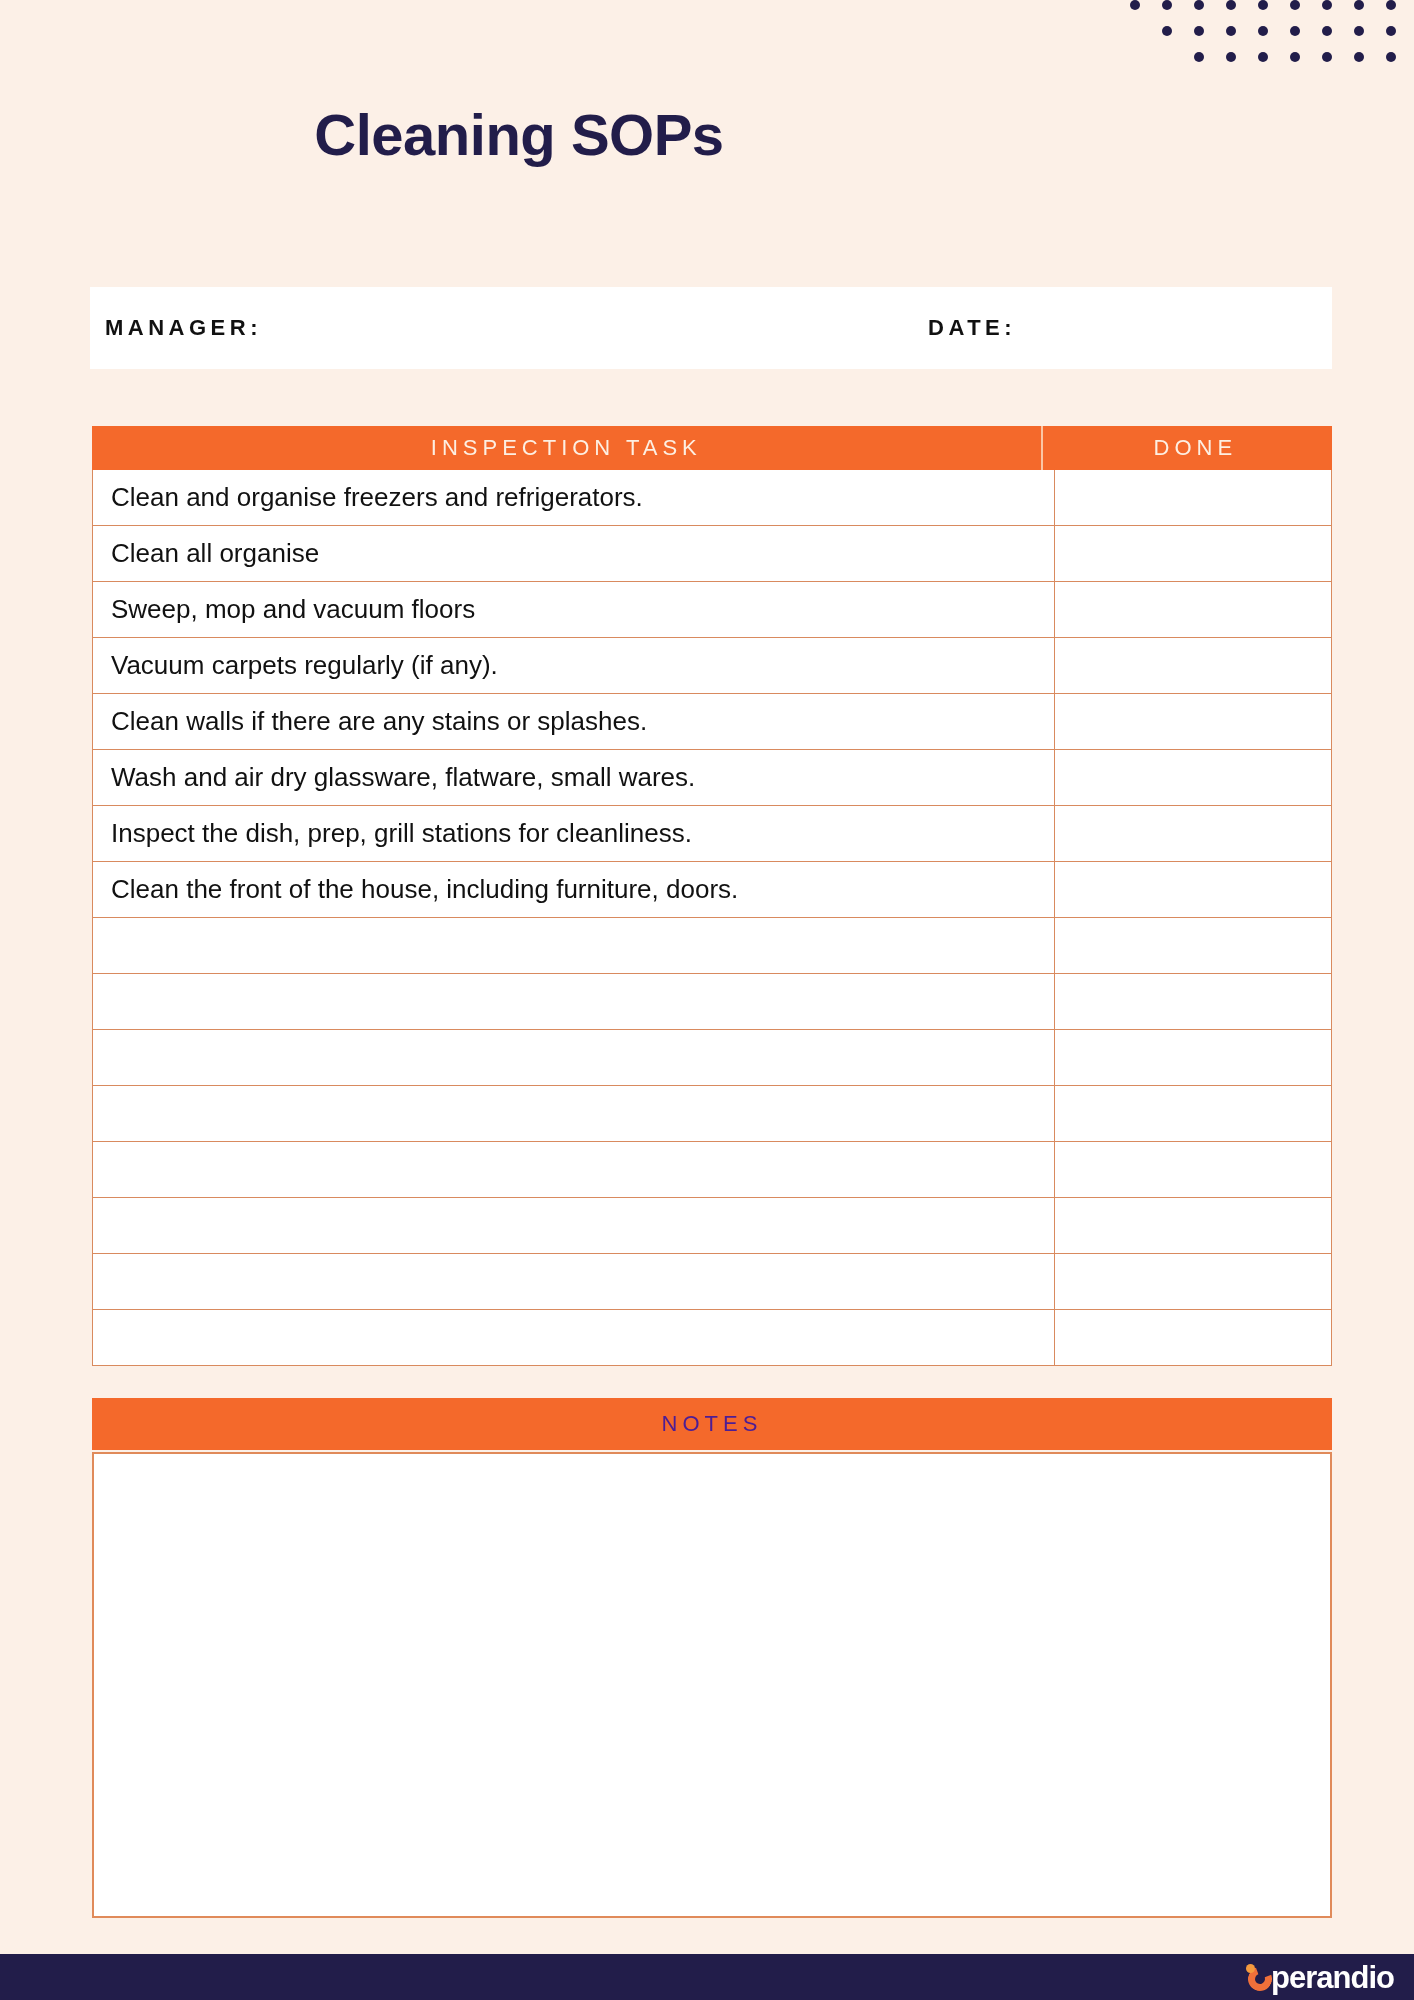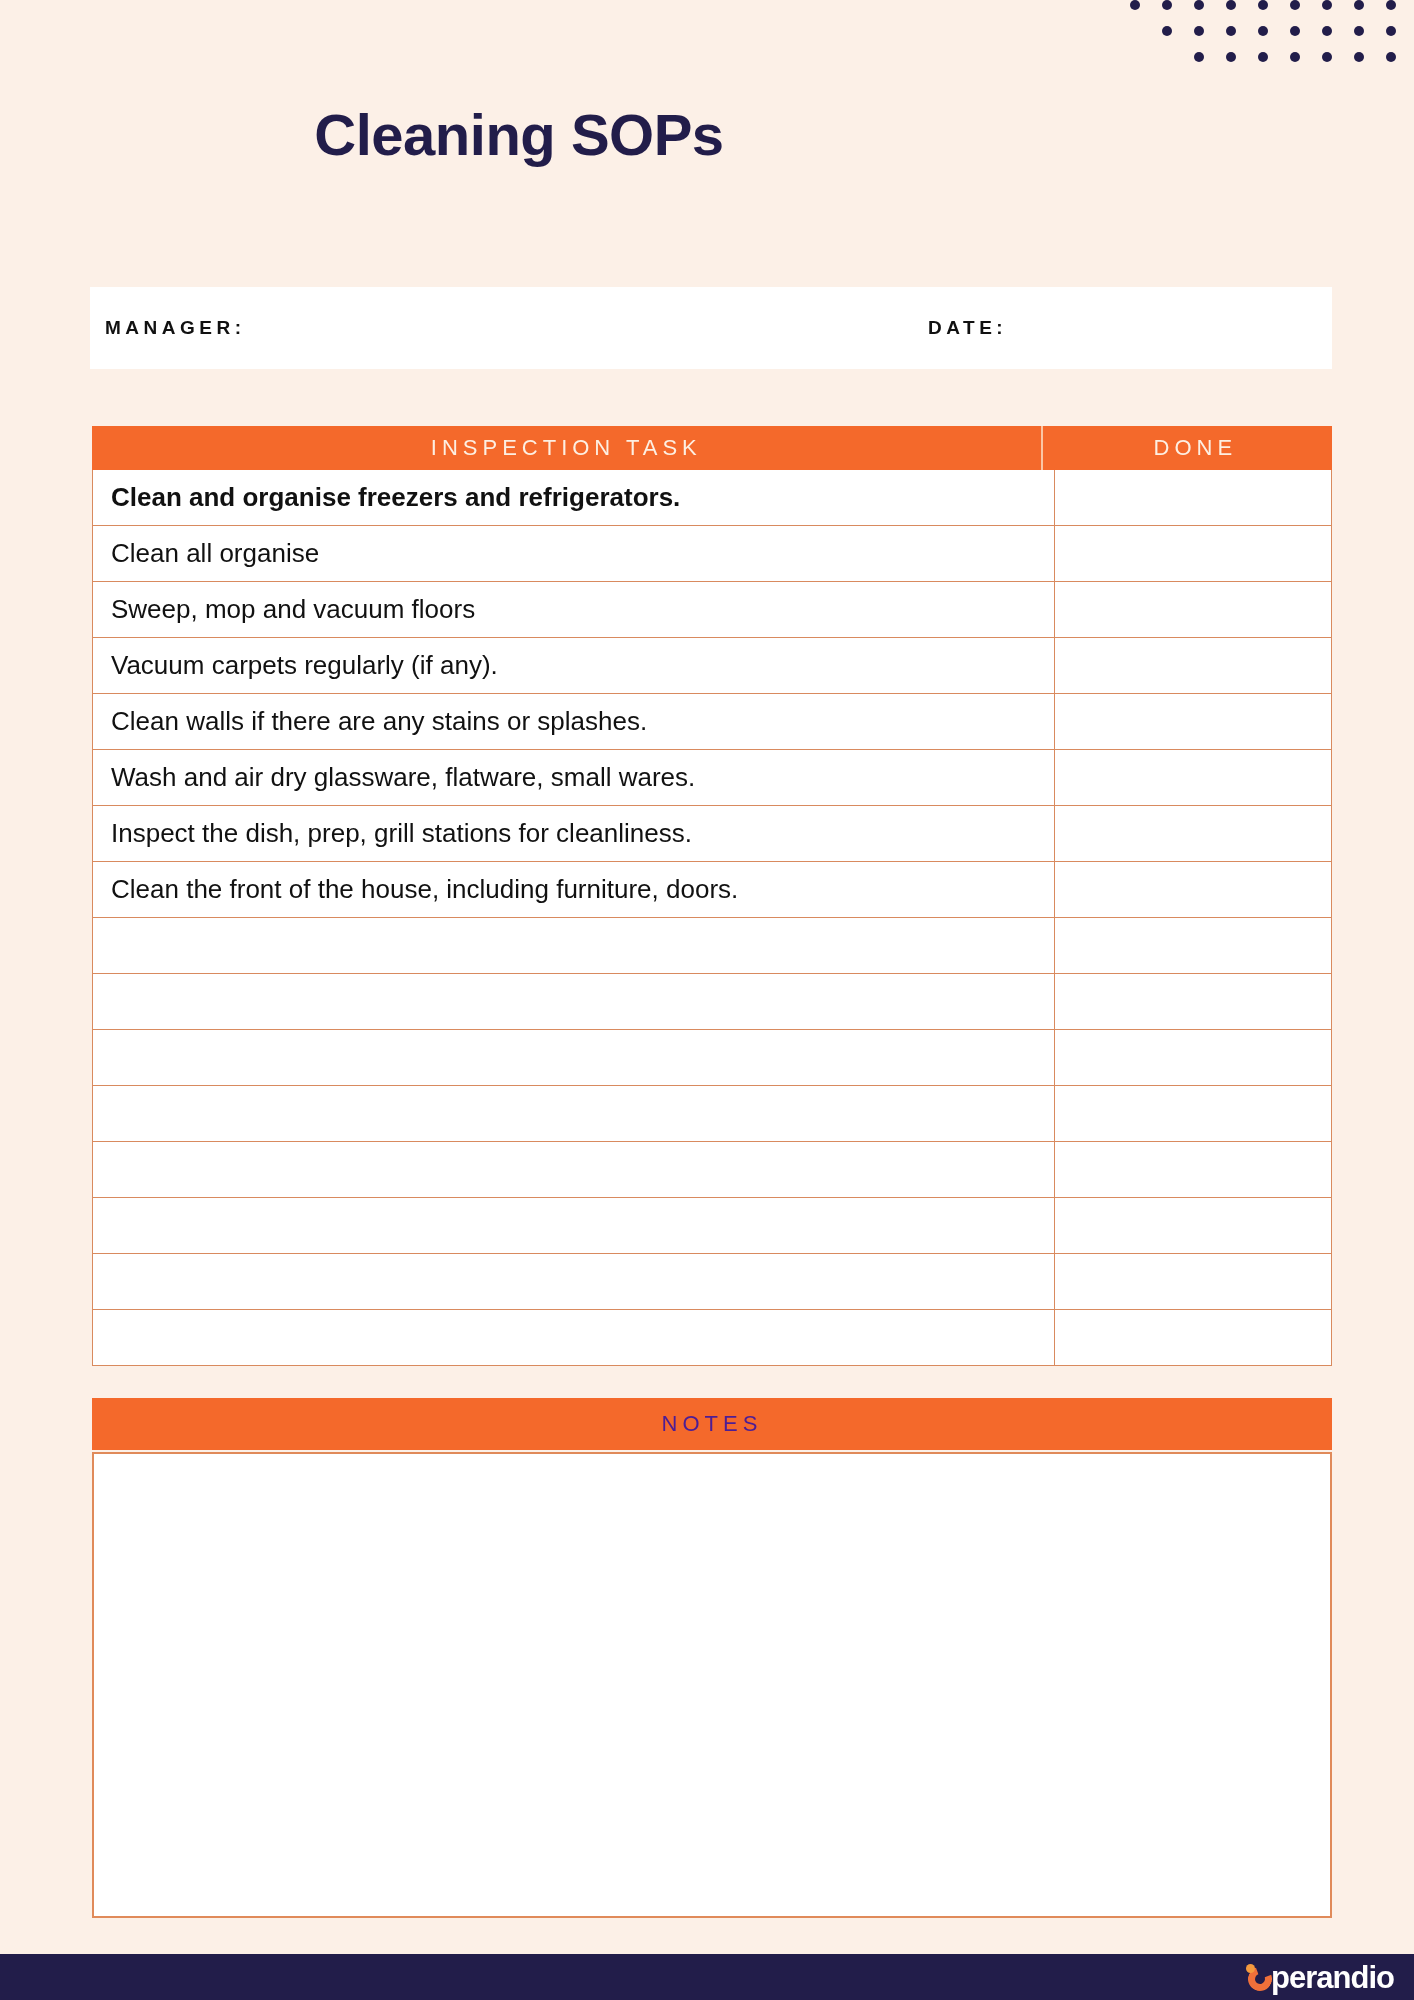--- a/index.html
+++ b/index.html
@@ -58,21 +58,21 @@
     position: absolute;
     top: 287px;
     left: 90px;
     width: 1242px;
     height: 82px;
     background: #FFFFFF;
     display: flex;
     align-items: center;
   }
   #meta-bar .meta-label {
-    font-size: 19px;
+    font-size: 22px;
     font-weight: 700;
     letter-spacing: 4.5px;
     color: #111111;
   }
   #meta-bar .meta-manager { margin-left: 15px; }
   #meta-bar .meta-date { position: absolute; left: 838px; }
 
   
   #checklist {
     position: absolute;
@@ -117,21 +117,21 @@
     white-space: nowrap;
     overflow: hidden;
   }
   .cell-done {
     width: 277px;
     border: 1px solid #D98A5E;
     border-top: none;
     border-left: none;
   }
   .tbl-row.first .cell-task,
-  .tbl-row.first .cell-done { border-top: none; font-weight: bold; }
+  .tbl-row.first .cell-done { border-top: none; }
 
   
   #notes-head {
     position: absolute;
     top: 1398px;
     left: 92px;
     width: 1240px;
     height: 52px;
     background: #F4692B;
     display: flex;

